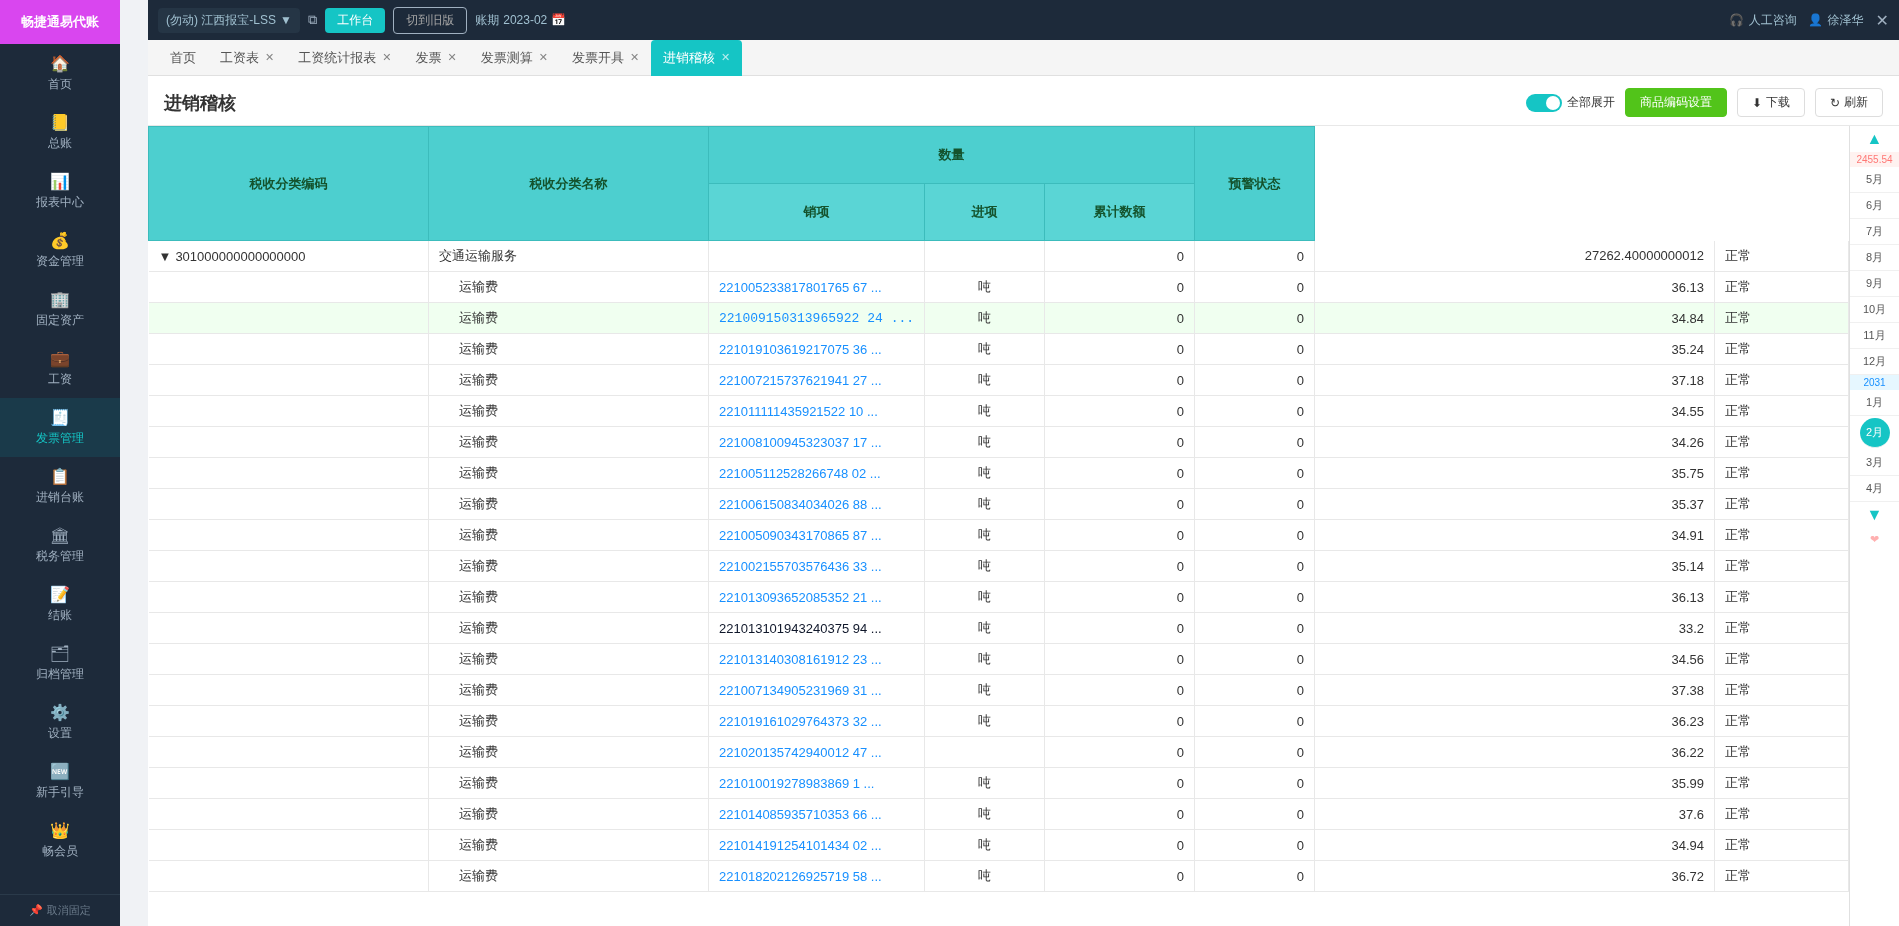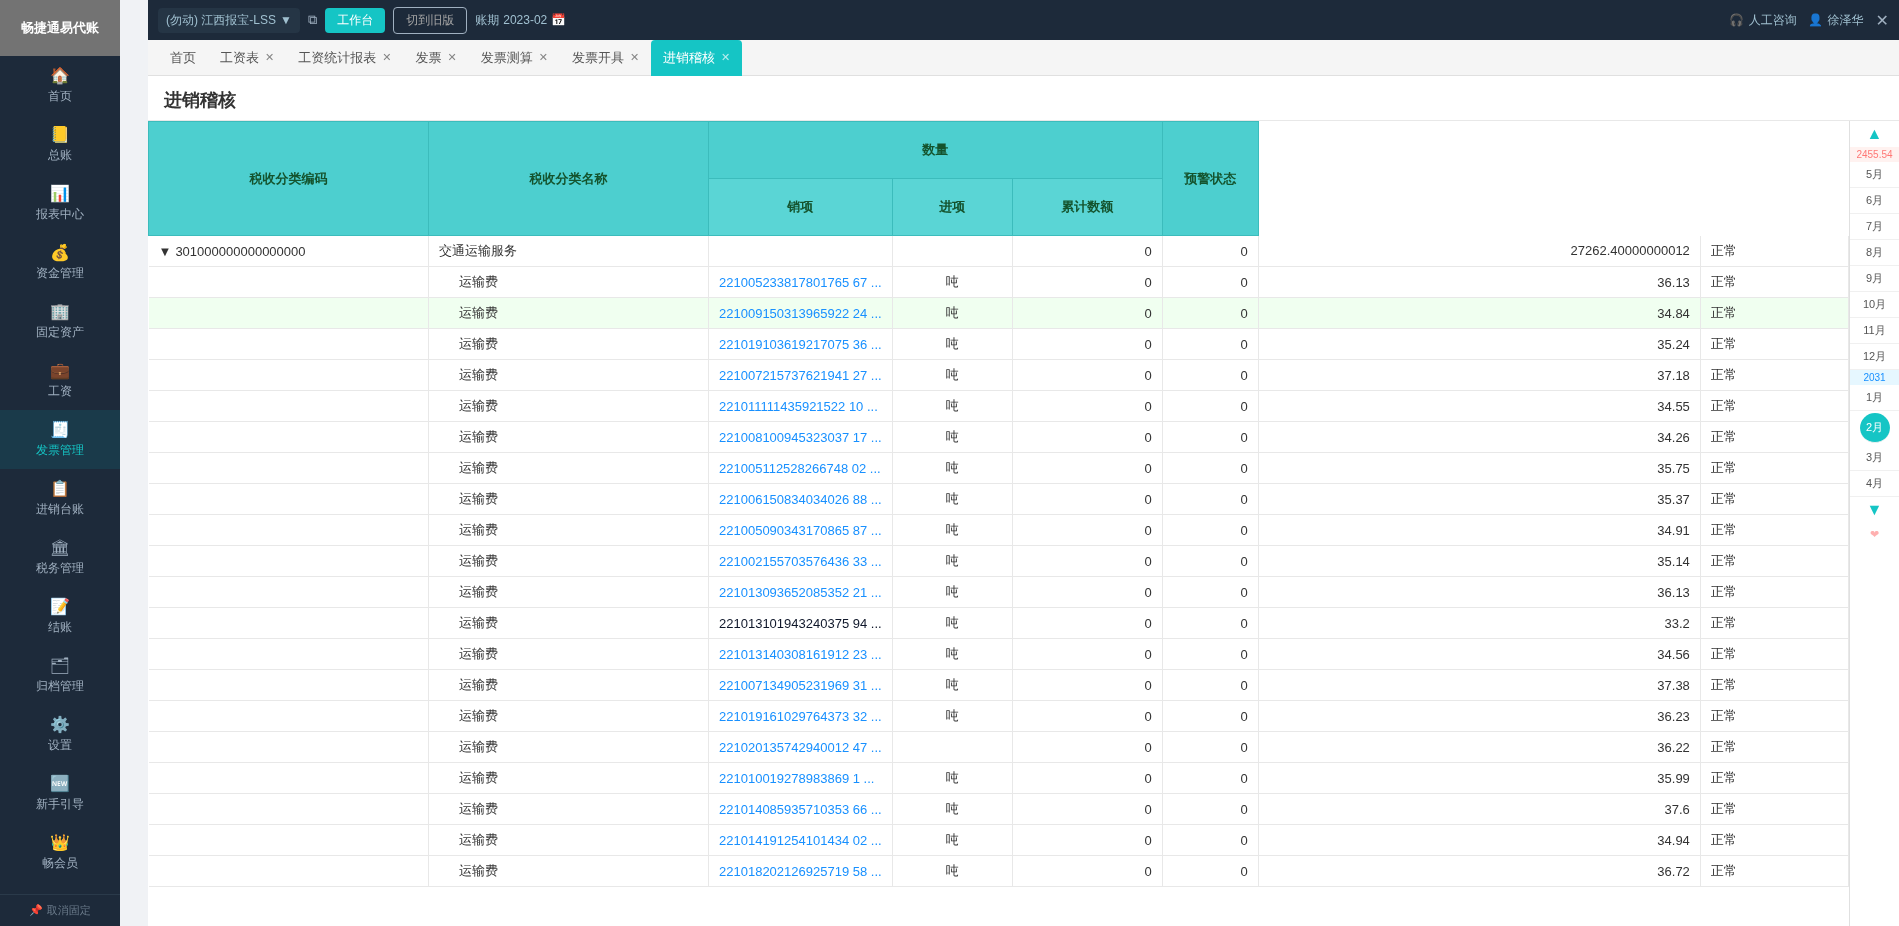--- a/index.html
+++ b/index.html
@@ -9,27 +9,27 @@
     .sidebar {
       width: 120px;
       background: #1d2a3a;
       color: #a0b0c0;
       display: flex;
       flex-direction: column;
       flex-shrink: 0;
       height: 100%;
     }
     .sidebar-logo {
-      background: #737373;
+      background: #d946ef;
       color: white;
       font-size: 13px;
       font-weight: bold;
       padding: 20px 8px;
       text-align: center;
-      height: 56px;
+      height: 44px;
       display: flex;
       align-items: center;
       justify-content: center;
     }
     .sidebar-item {
       display: flex;
       flex-direction: column;
       align-items: center;
       padding: 10px 0;
       cursor: pointer;
@@ -426,32 +426,47 @@
       <div class="tab active">
         <span>进销稽核</span>
         <span class="close-x">✕</span>
       </div>
     </div>
 
   <div class="page-content">
 
     <div class="page-header">
       <h2 class="page-title">进销稽核</h2>
+      <div class="page-actions">
+        <div class="toggle-btn">
+          <div class="toggle-switch"></div>
+          <span>全部展开</span>
+        </div>
+        <button class="action-btn primary-green">商品编码设置</button>
+        <button class="action-btn">
+          <span>⬇</span>
+          <span>下载</span>
+        </button>
+        <button class="action-btn">
+          <span>↻</span>
+          <span>刷新</span>
+        </button>
+      </div>
     </div>
 
     <div style="display:flex; flex:1; overflow:hidden;">
 
       <div class="table-container">
         <table>
           <thead>
             <tr>
               <th rowspan="2" style="width:280px;">税收分类编码</th>
               <th rowspan="2" style="width:280px;">税收分类名称</th>
               <th colspan="3">数量</th>
-              <th rowspan="2" style="width:96px;">预警状态</th>
+              <th rowspan="2" style="width:120px;">预警状态</th>
             </tr>
             <tr class="sub-header">
               <th style="width:120px;">销项</th>
               <th style="width:120px;">进项</th>
               <th style="width:150px;">累计数额</th>
             </tr>
           </thead>
           <tbody id="table-body">
               <tr>
                 <td><span style="cursor:pointer; margin-right:4px;">▼</span>301000000000000000</td>
@@ -469,21 +484,21 @@
                 <td style="color: rgb(24, 144, 255);">221005233817801765 67 ...</td>
                 <td class="center-cell">吨</td>
                 <td class="num-cell">0</td>
                 <td class="num-cell">0</td>
                 <td class="num-cell">36.13</td>
                 <td>正常</td>
               </tr>
               <tr class="highlighted">
                 <td><span style="margin-left:20px;"></span></td>
                 <td><span style="display:inline-block; width:20px;"></span>运输费</td>
-                <td style="color: rgb(24, 144, 255);">221009150313965922 24 ...</td>
+                <td style="color: rgb(24, 144, 255); font-family: Liberation Mono, monospace;">221009150313965922 24 ...</td>
                 <td class="center-cell">吨</td>
                 <td class="num-cell">0</td>
                 <td class="num-cell">0</td>
                 <td class="num-cell">34.84</td>
                 <td>正常</td>
               </tr>
               <tr>
                 <td><span style="margin-left:20px;"></span></td>
                 <td><span style="display:inline-block; width:20px;"></span>运输费</td>
                 <td style="color: rgb(24, 144, 255);">221019103619217075 36 ...</td>

